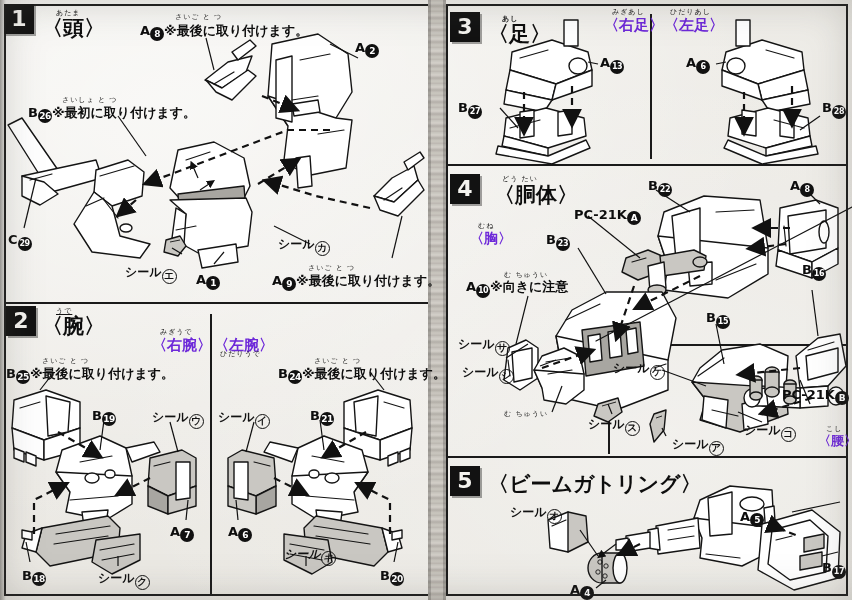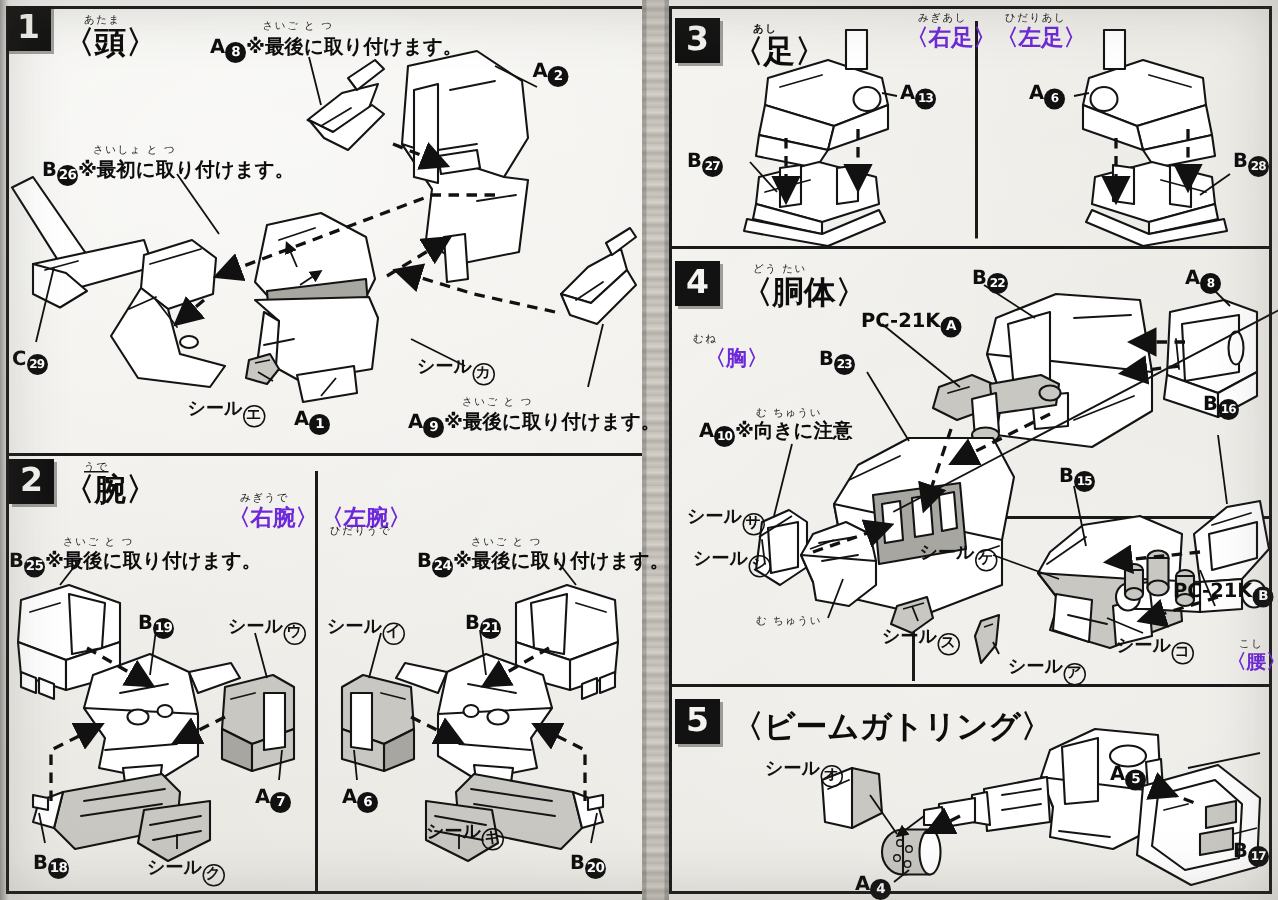--- a/index.html
+++ b/index.html
@@ -676,21 +676,21 @@
   </div>
 
   <div class="note" style="left:310px;top:408px;">
     <span>B</span><span class="cnum">21</span>
   </div>
 
   <div class="note" style="left:228px;top:524px;">
     <span>A</span><span class="cnum">6</span>
   </div>
 
-  <div class="lbl-sm" style="left:284px;top:548px;">
+  <div class="lbl-sm" style="left:284px;top:548px;font-style:italic;">
     <span>シール</span><span class="ckana">キ</span>
   </div>
 
   <div class="note" style="left:380px;top:568px;">
     <span>B</span><span class="cnum">20</span>
   </div>
 
   <div class="subhead" style="left:604px;top:16px;">〈右足〉</div>
   <div class="ruby" style="left:612px;top:7px;">みぎあし</div>
   <div class="subhead" style="left:664px;top:16px;">〈左足〉</div>
@@ -706,21 +706,21 @@
 
   <div class="note" style="left:686px;top:55px;">
     <span>A</span><span class="cnum sm">6</span>
   </div>
 
   <div class="note" style="left:822px;top:100px;">
     <span>B</span><span class="cnum sm">28</span>
   </div>
 
   <div class="subhead" style="left:470px;top:230px;font-size:14px;">〈胸〉</div>
-  <div class="ruby" style="left:462px;top:221px;">むね</div>
+  <div class="ruby" style="left:478px;top:221px;">むね</div>
   <div class="subhead" style="left:818px;top:432px;font-size:13px;">〈腰〉</div>
   <div class="ruby" style="left:826px;top:424px;">こし</div>
 
   <div class="note" style="left:648px;top:178px;">
     <span>B</span><span class="cnum sm">22</span>
   </div>
 
   <div class="note" style="left:790px;top:178px;">
     <span>A</span><span class="cnum sm">8</span>
   </div>

